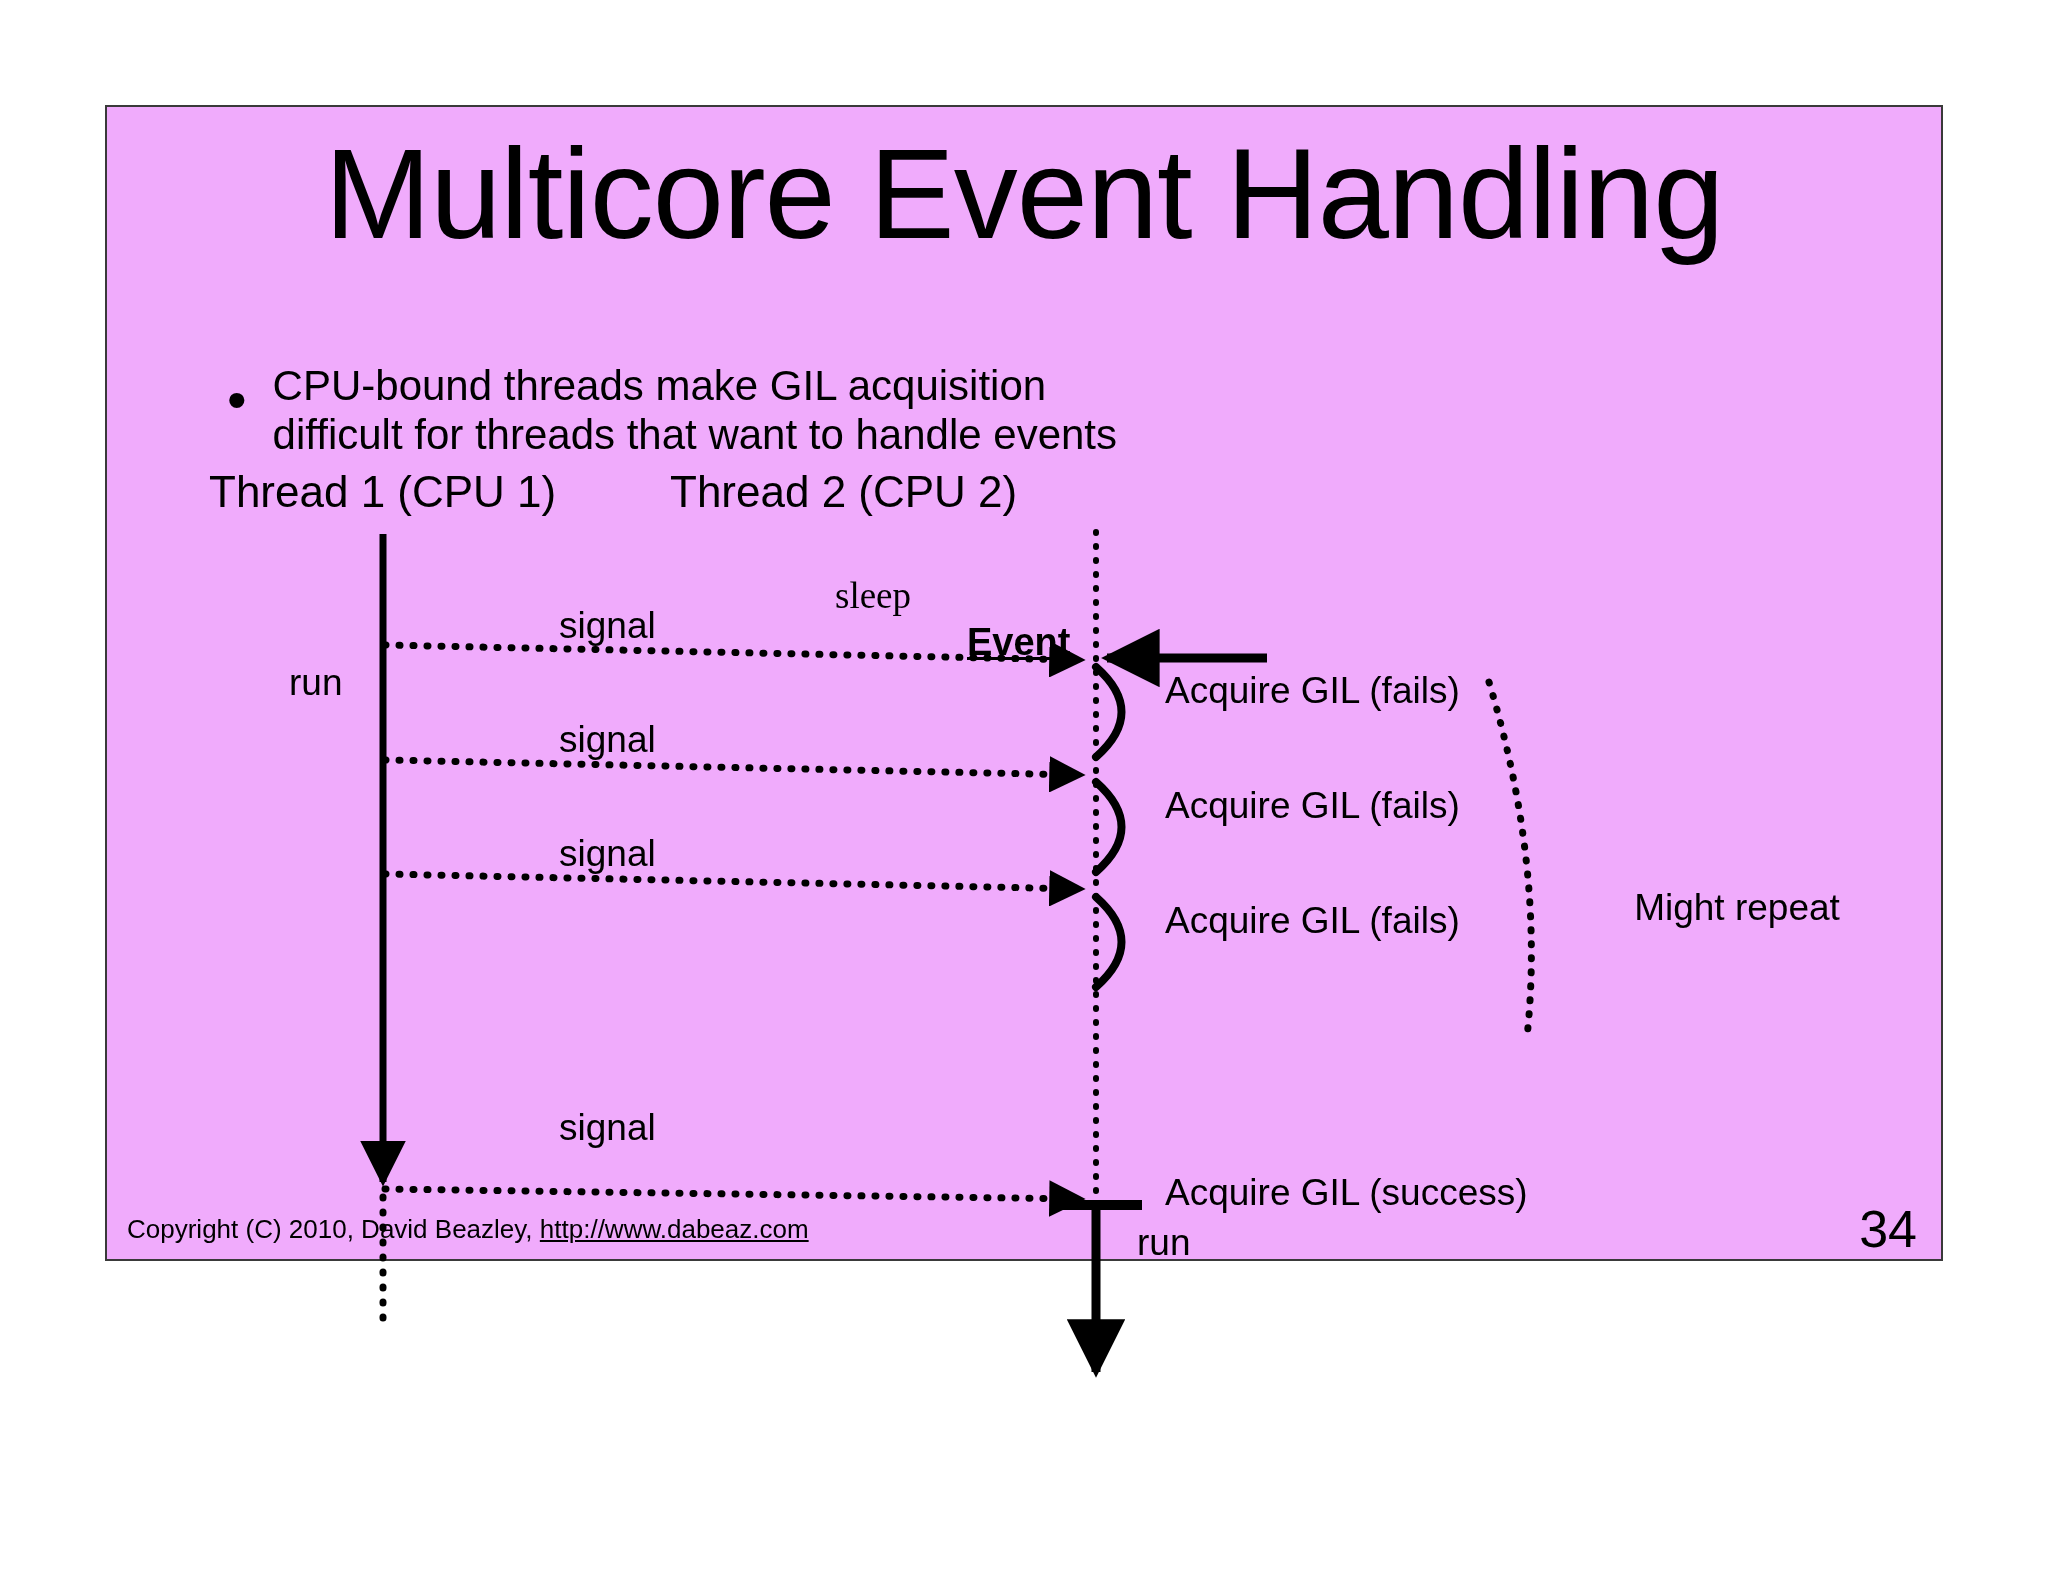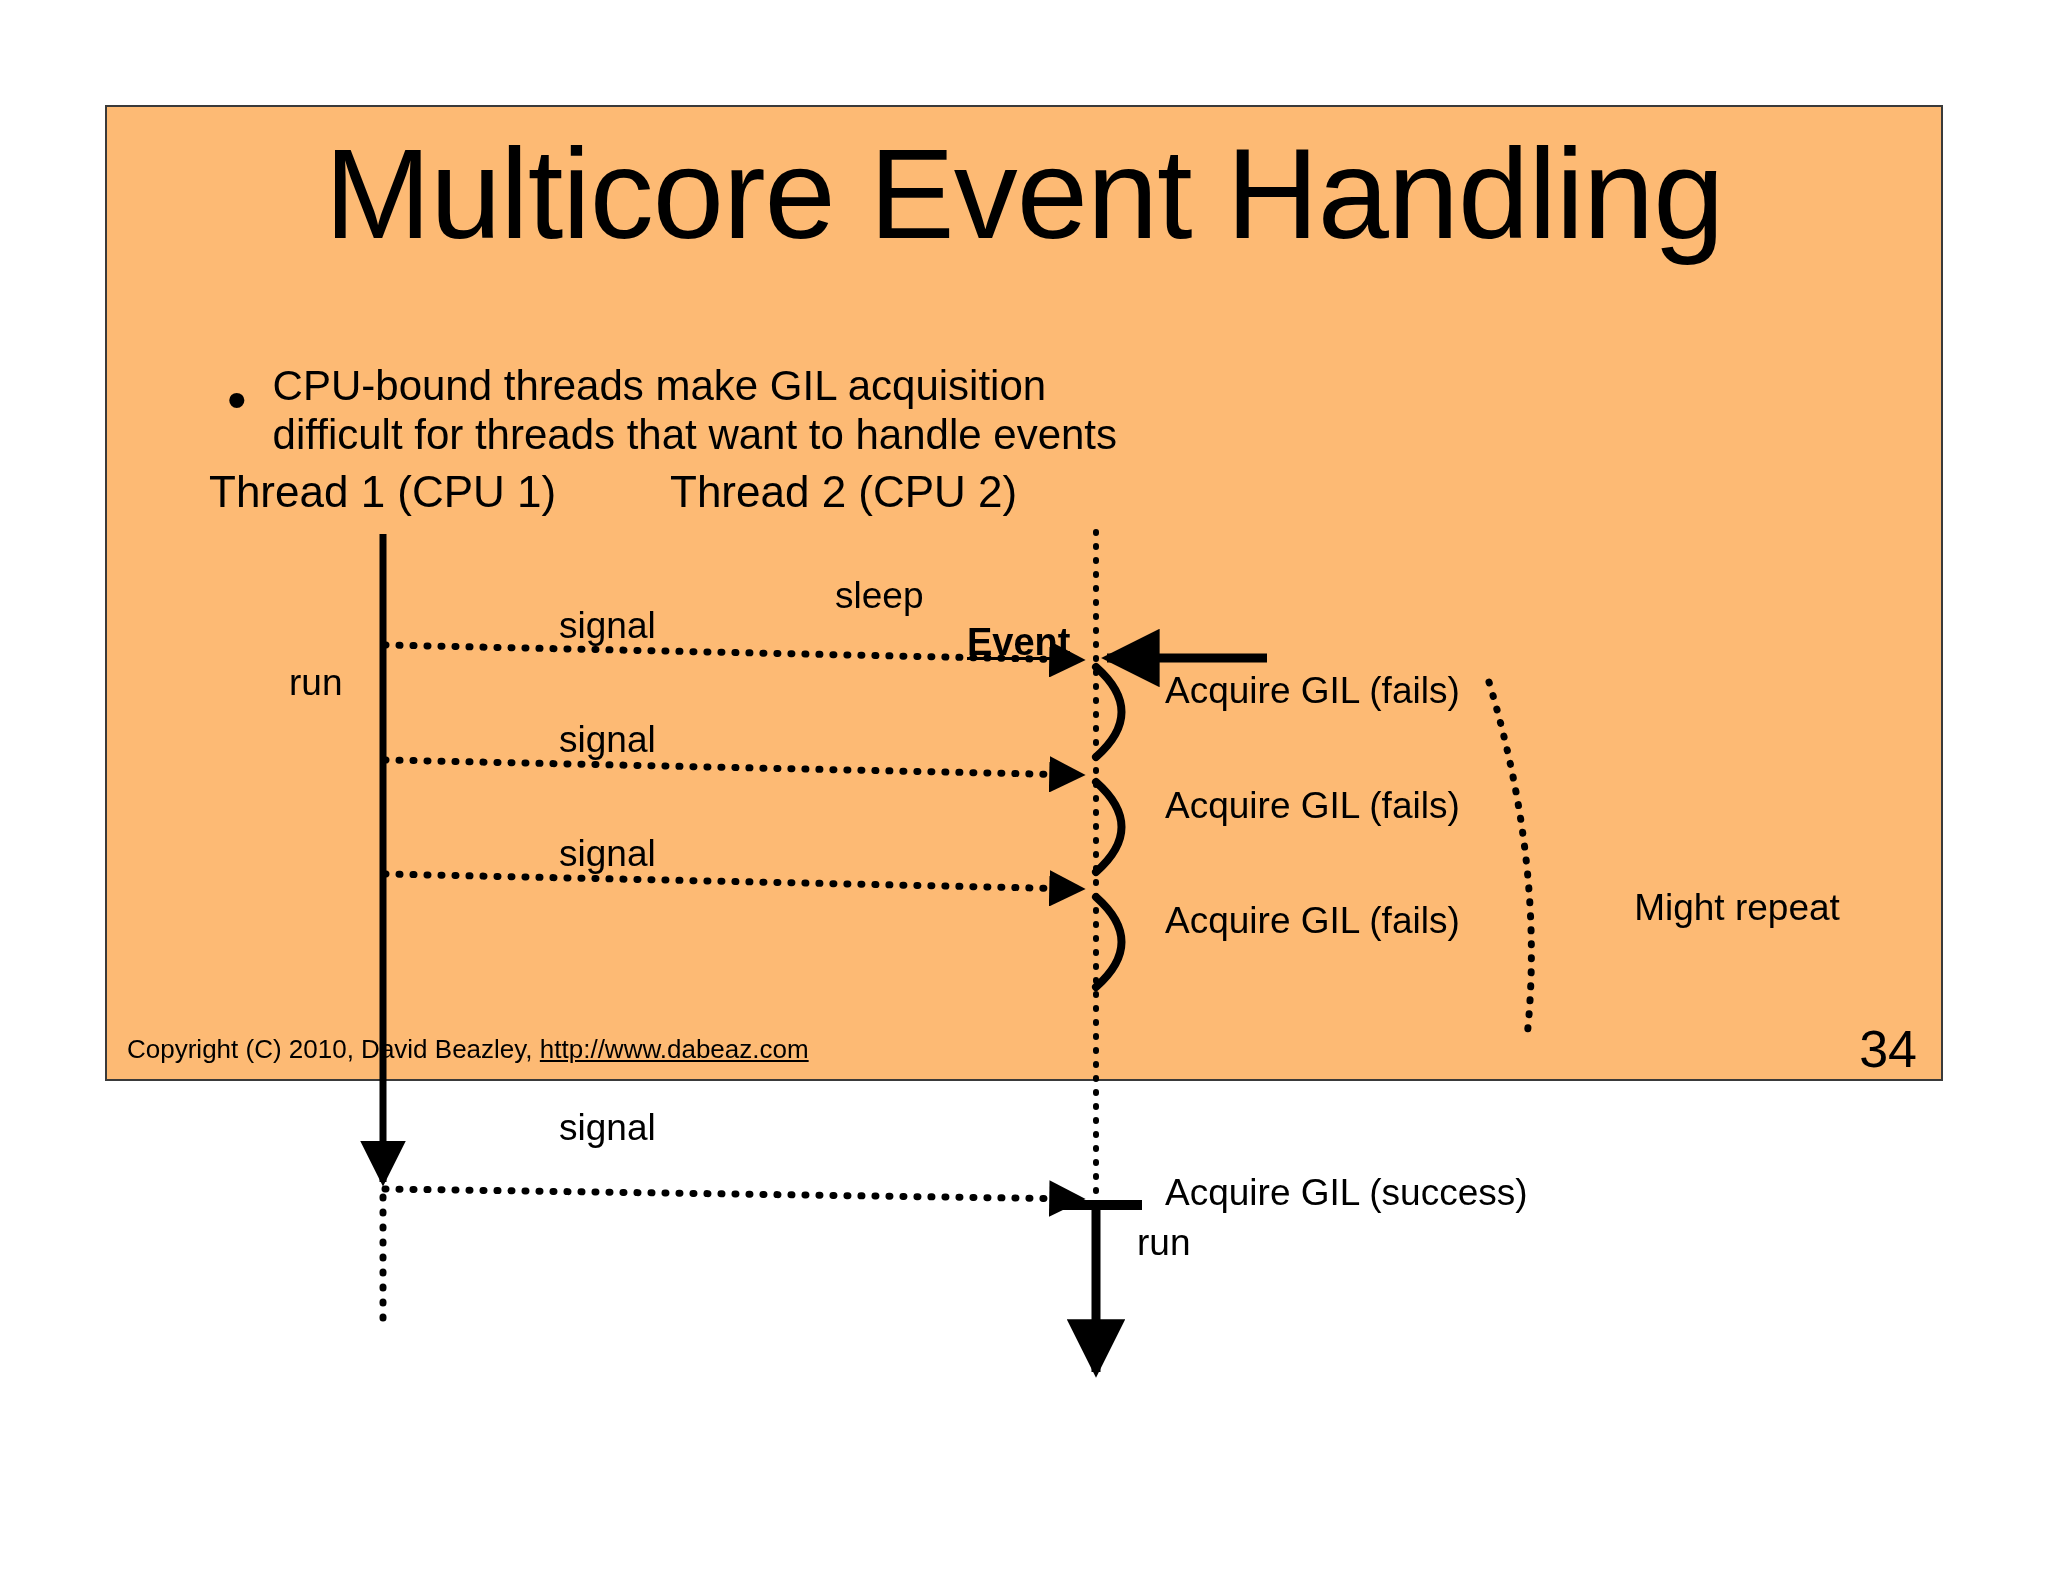--- a/index.html
+++ b/index.html
@@ -1,23 +1,23 @@
 <!DOCTYPE html>
 <html><head>
 <meta charset="utf-8">
 <style>
   html,body{margin:0;padding:0;background:#ffffff;}
   body{width:2048px;height:1582px;overflow:hidden;font-family:"Liberation Sans",sans-serif;color:#000;}
 
   #slide{
     position:absolute;
     left:105px; top:105px;
-    width:1838px; height:976px;
+    width:1838px; height:1156px;
     border:2px solid #3a3a3a;
-    background:#fdba74;
+    background:#f0abfc;
     box-sizing:border-box;
   }
 
   
   #title{
     position:absolute;
     left:0; top:20px;
     width:100%;
     text-align:center;
     font-size:128px;
@@ -165,21 +165,21 @@
       </g>
     </svg>
   </div>
 
   <div class="dg-label dg-head" style="left:102px; top:360px;">Thread 1 (CPU 1)</div>
 
   <div class="dg-label dg-head" style="left:563px; top:360px;">Thread 2 (CPU 2)</div>
 
   <div class="dg-label dg-small" style="left:182px; top:555px;">run</div>
 
-  <div class="dg-label dg-small" style="left:728px; top:468px;">sleep</div>
+  <div class="dg-label dg-small" style="left:728px; top:468px;font-family:Liberation Serif, serif;">sleep</div>
 
   <div class="dg-label dg-bold" style="left:860px; top:514px;text-decoration:underline;">Event</div>
 
   <div class="dg-label dg-small" style="left:452px; top:498px;">signal</div>
   <div class="dg-label dg-small" style="left:452px; top:612px;">signal</div>
   <div class="dg-label dg-small" style="left:452px; top:726px;">signal</div>
   <div class="dg-label dg-small" style="left:452px; top:1000px;">signal</div>
 
   <div class="dg-label dg-small" style="left:1058px; top:563px;">Acquire GIL (fails)</div>
   <div class="dg-label dg-small" style="left:1058px; top:678px;">Acquire GIL (fails)</div>

